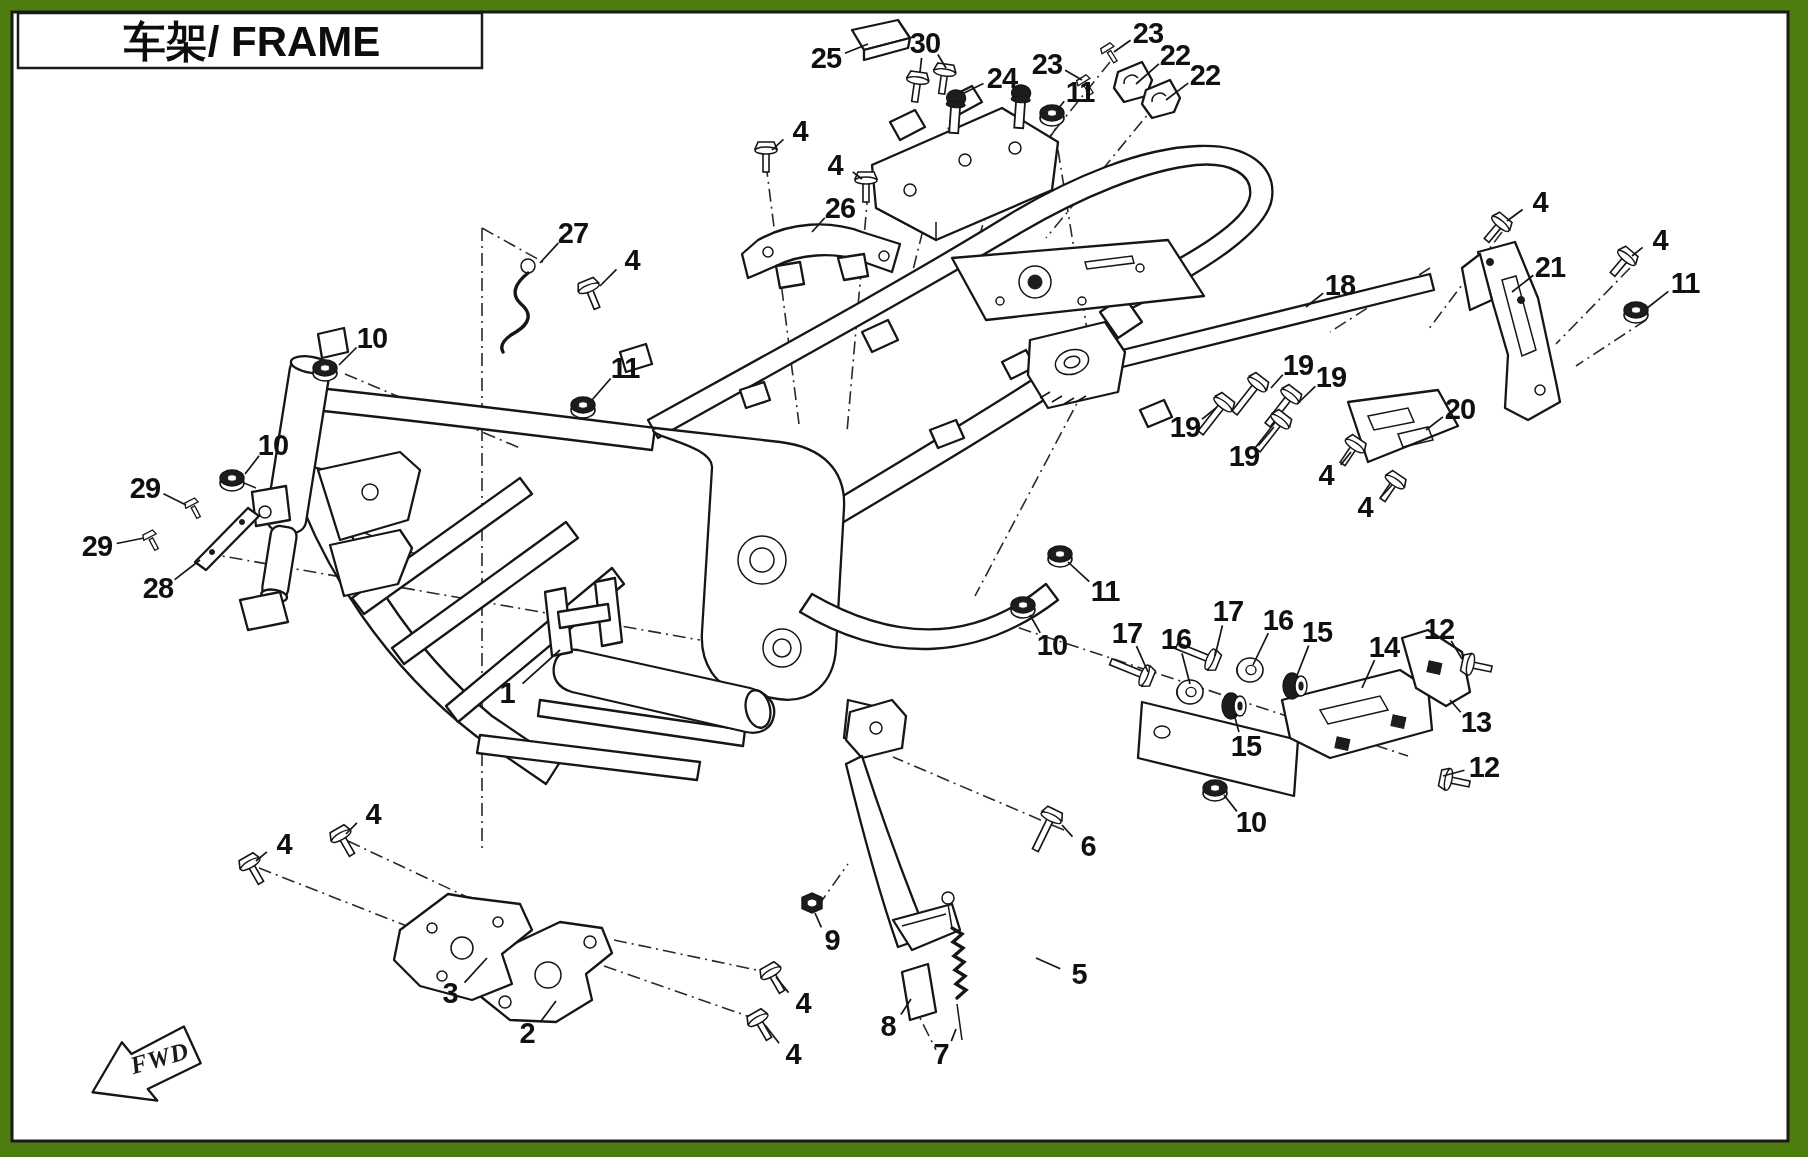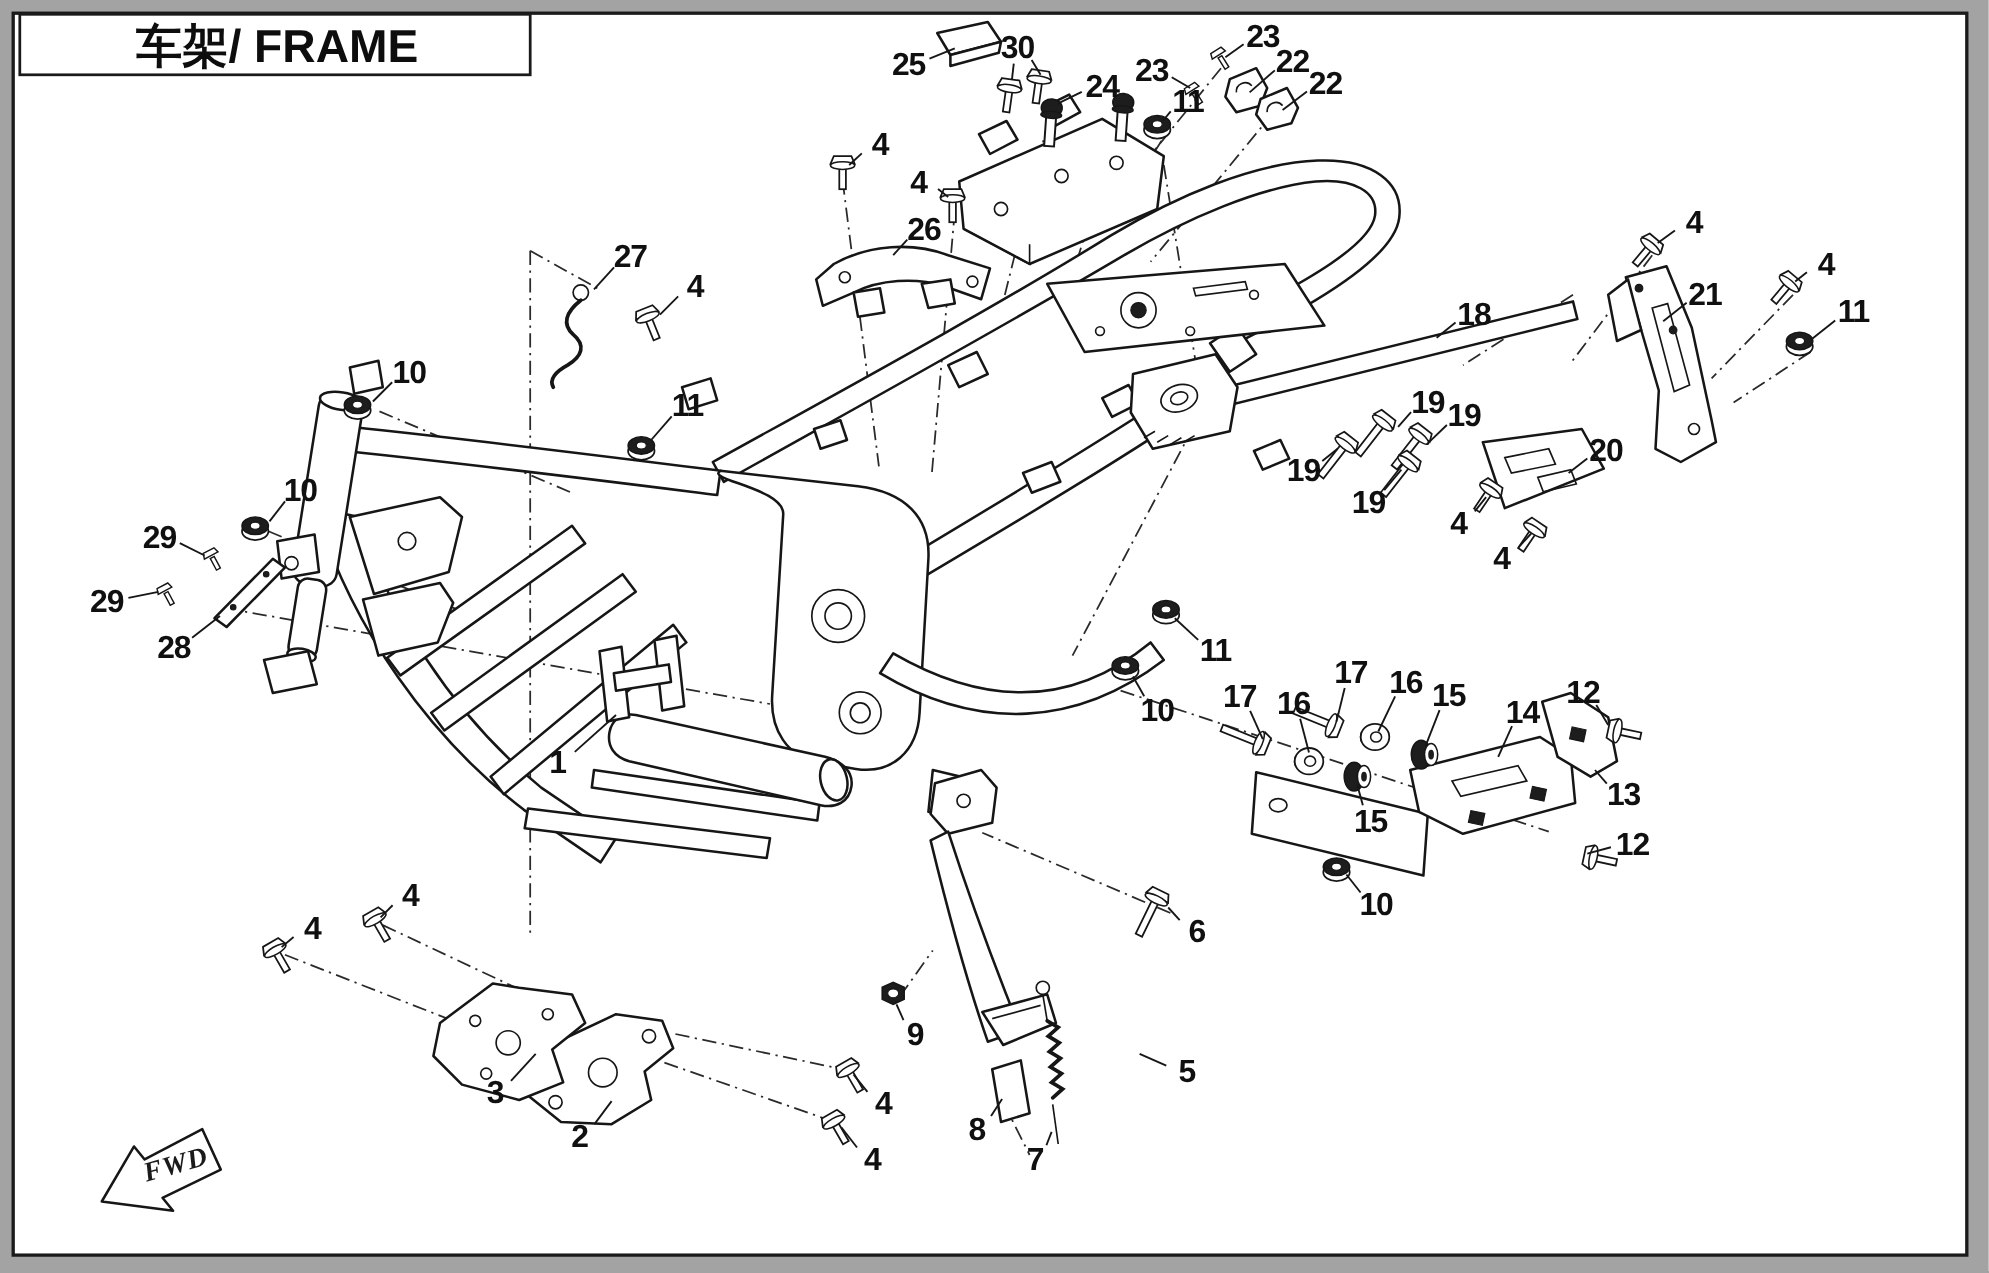--- a/index.html
+++ b/index.html
@@ -1,17 +1,17 @@
 <!DOCTYPE html>
 <html><head>
 <meta charset="utf-8">
 <style>
   html,body{margin:0;padding:0;background:#ffffff;}
   body{font-family:"Liberation Sans",sans-serif;}
-  .stage{position:relative;width:1808px;height:1157px;background:#a3a3a3;overflow:hidden;}
+  .stage{position:relative;width:1808px;height:1157px;background:#4d7c0f;overflow:hidden;}
   svg{display:block}
   .outline{fill:#ffffff;stroke:#161616;stroke-width:2.3;stroke-linejoin:round;}
   .thin{fill:none;stroke:#161616;stroke-width:1.5;}
   .wire{fill:none;stroke:#161616;stroke-width:3.4;stroke-linecap:round;}
   .dark{fill:#1d1d1d;stroke:#161616;stroke-width:1;}
   .dashdot{fill:none;stroke:#2a2a2a;stroke-width:1.6;stroke-dasharray:13 5 2 5;}
   .leader{stroke:#161616;stroke-width:1.7;}
   .callout-num{font:bold 29px "Liberation Sans",sans-serif;fill:#101010;text-anchor:middle;letter-spacing:-1px;}
   .title-text{font:bold 42px "Liberation Sans",sans-serif;fill:#0d0d0d;text-anchor:middle;}
   .fwd-text{font:italic bold 25px "Liberation Serif",serif;fill:#1a1a1a;text-anchor:middle;letter-spacing:1px;}

